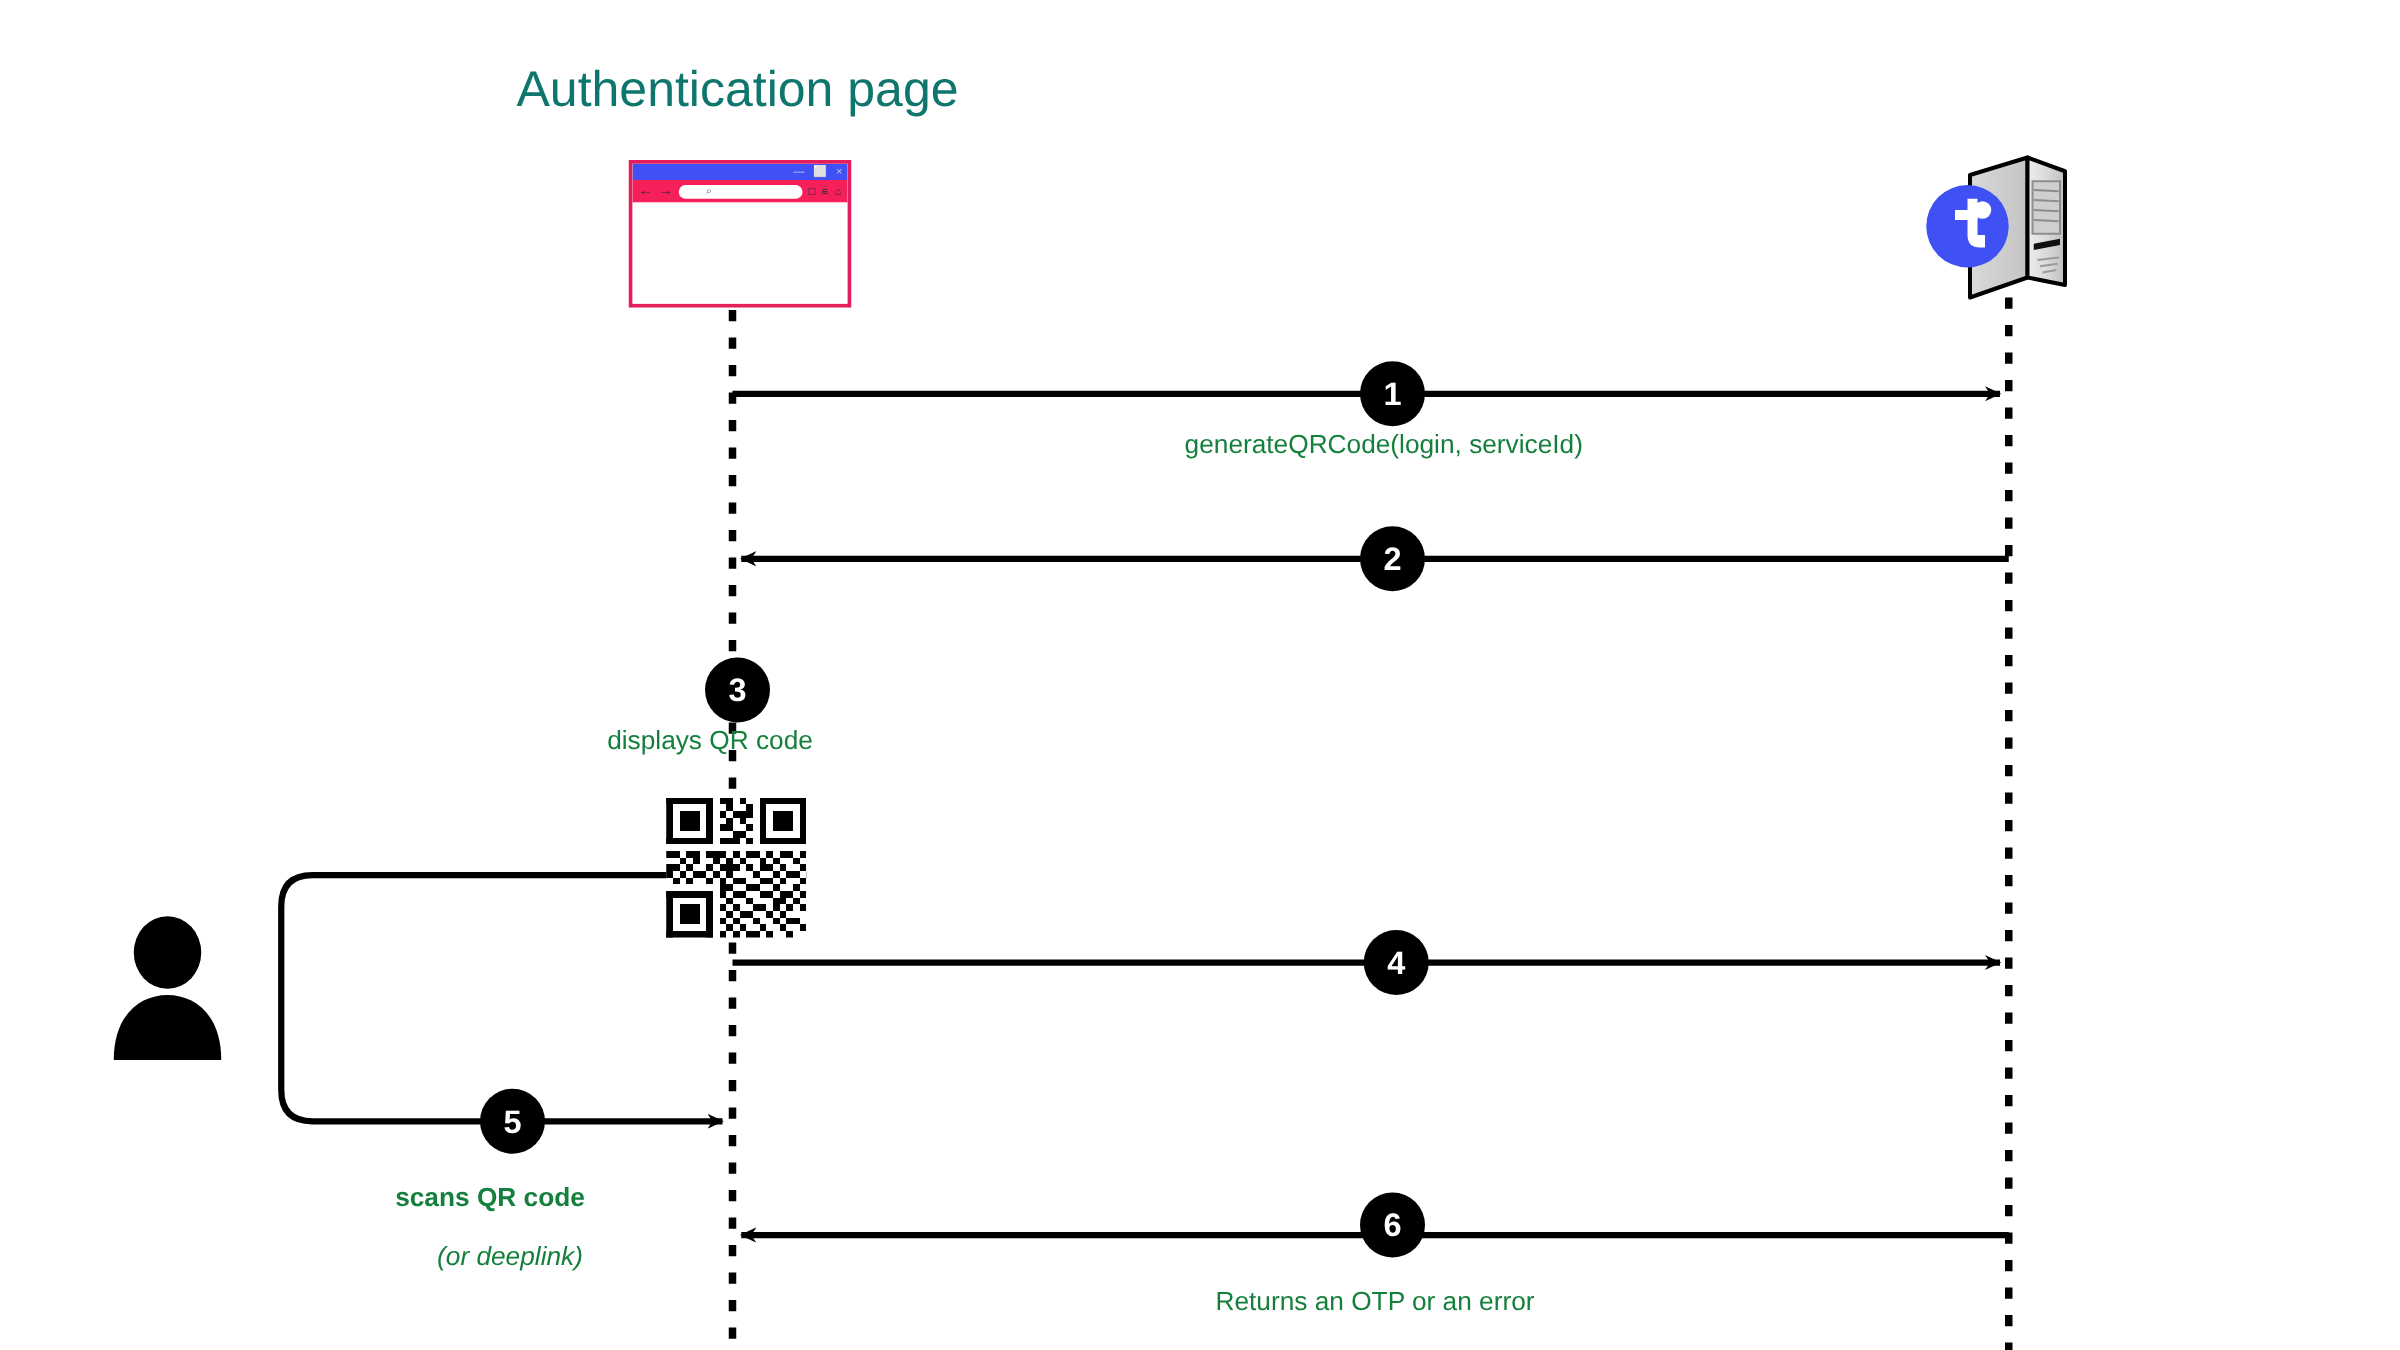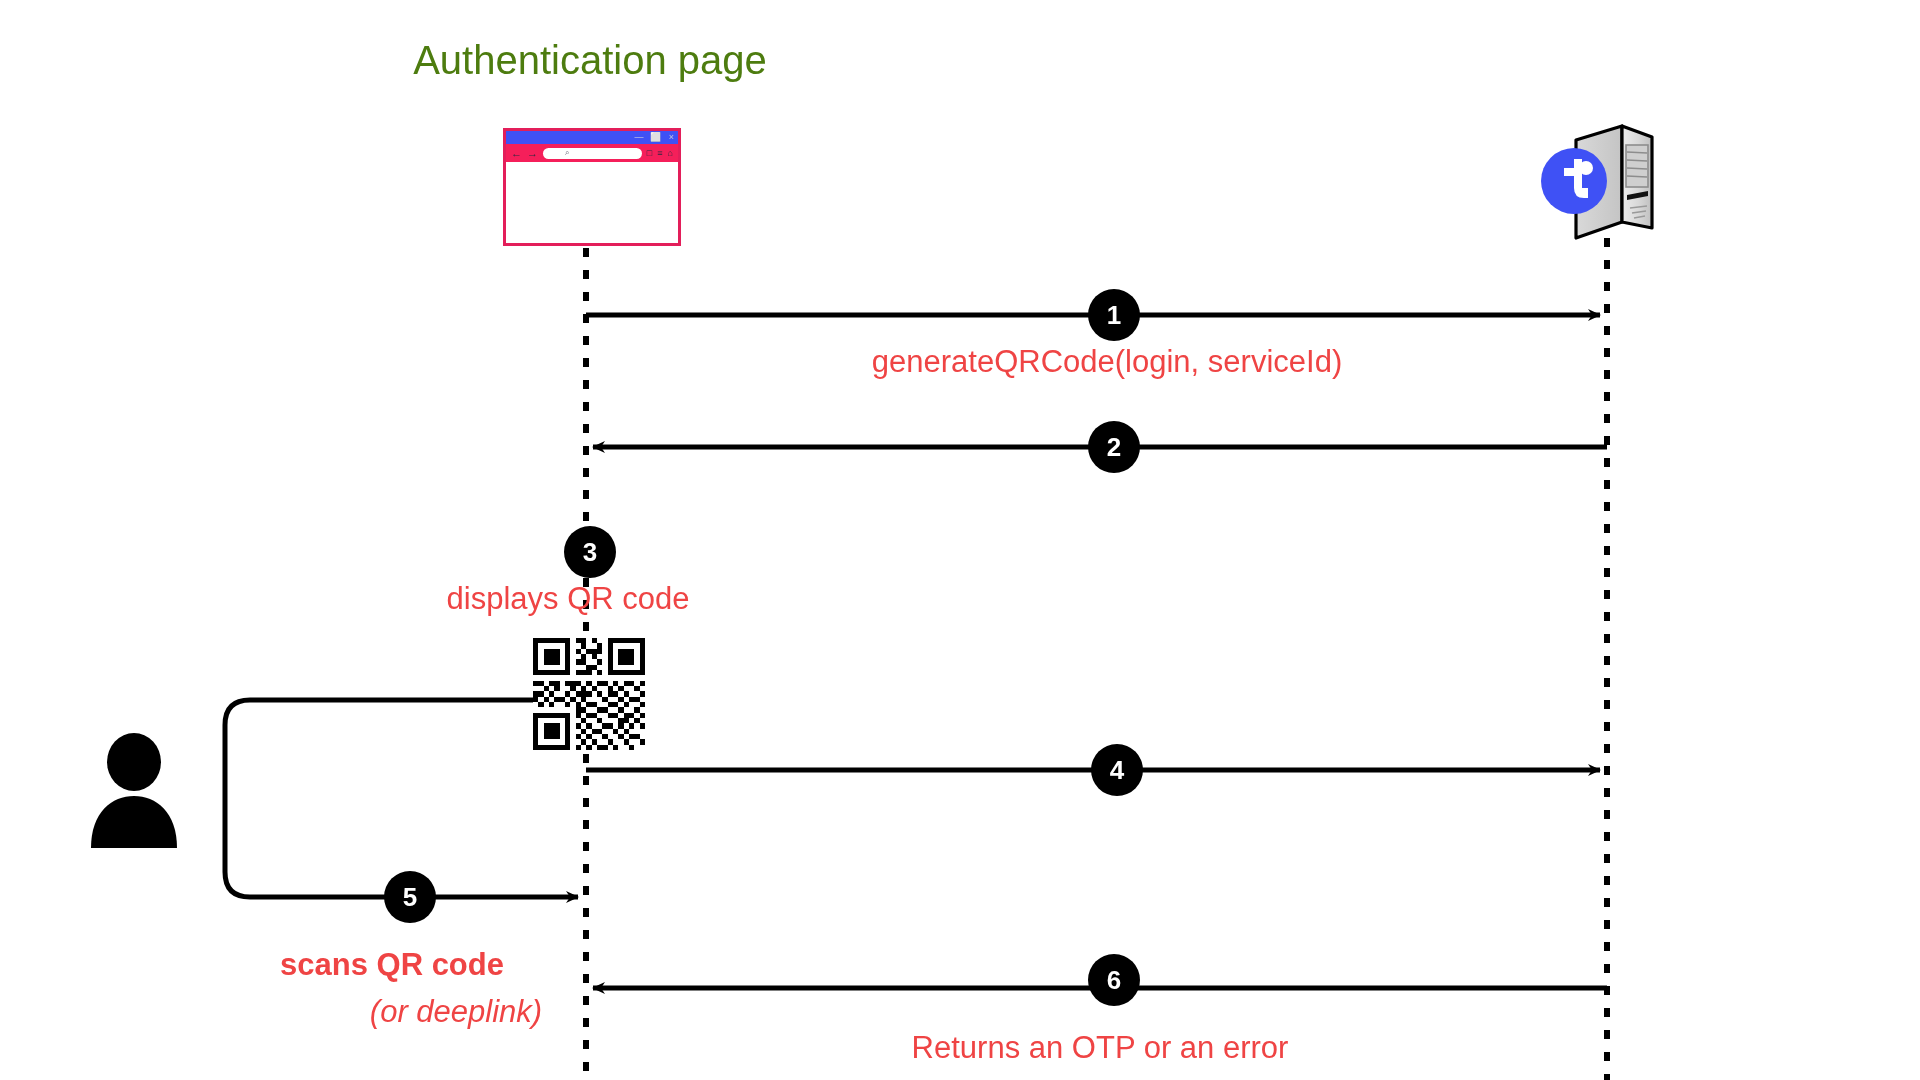--- a/index.html
+++ b/index.html
@@ -29,40 +29,40 @@
     top: 0;
     width: 1920px;
     height: 1080px;
     overflow: visible;
   }
   .participant-title {
     position: absolute;
     font-family: "Liberation Sans", sans-serif;
     font-size: 40px;
     font-weight: 400;
-    color: #4d7c0f;
+    color: #0f766e;
     white-space: nowrap;
     text-align: center;
     transform: translateX(-50%);
     line-height: 1.1;
+    margin-top: 12px;
   }
   .msg-label {
     position: absolute;
     font-family: "Liberation Sans", sans-serif;
-    font-size: 31px;
+    font-size: 21px;
     font-weight: 400;
-    color: #ef4444;
+    color: #15803d;
     white-space: nowrap;
     transform: translateX(-50%);
     text-align: right;
     line-height: 1.25;
   }
   .msg-label.italic {
     font-style: italic;
-    margin-left: 48px;
   }
   .badge-num {
     position: absolute;
     width: 52px;
     height: 52px;
     border-radius: 50%;
     background: #000000;
     color: #ffffff;
     font-family: "Liberation Sans", sans-serif;
     font-size: 26px;

